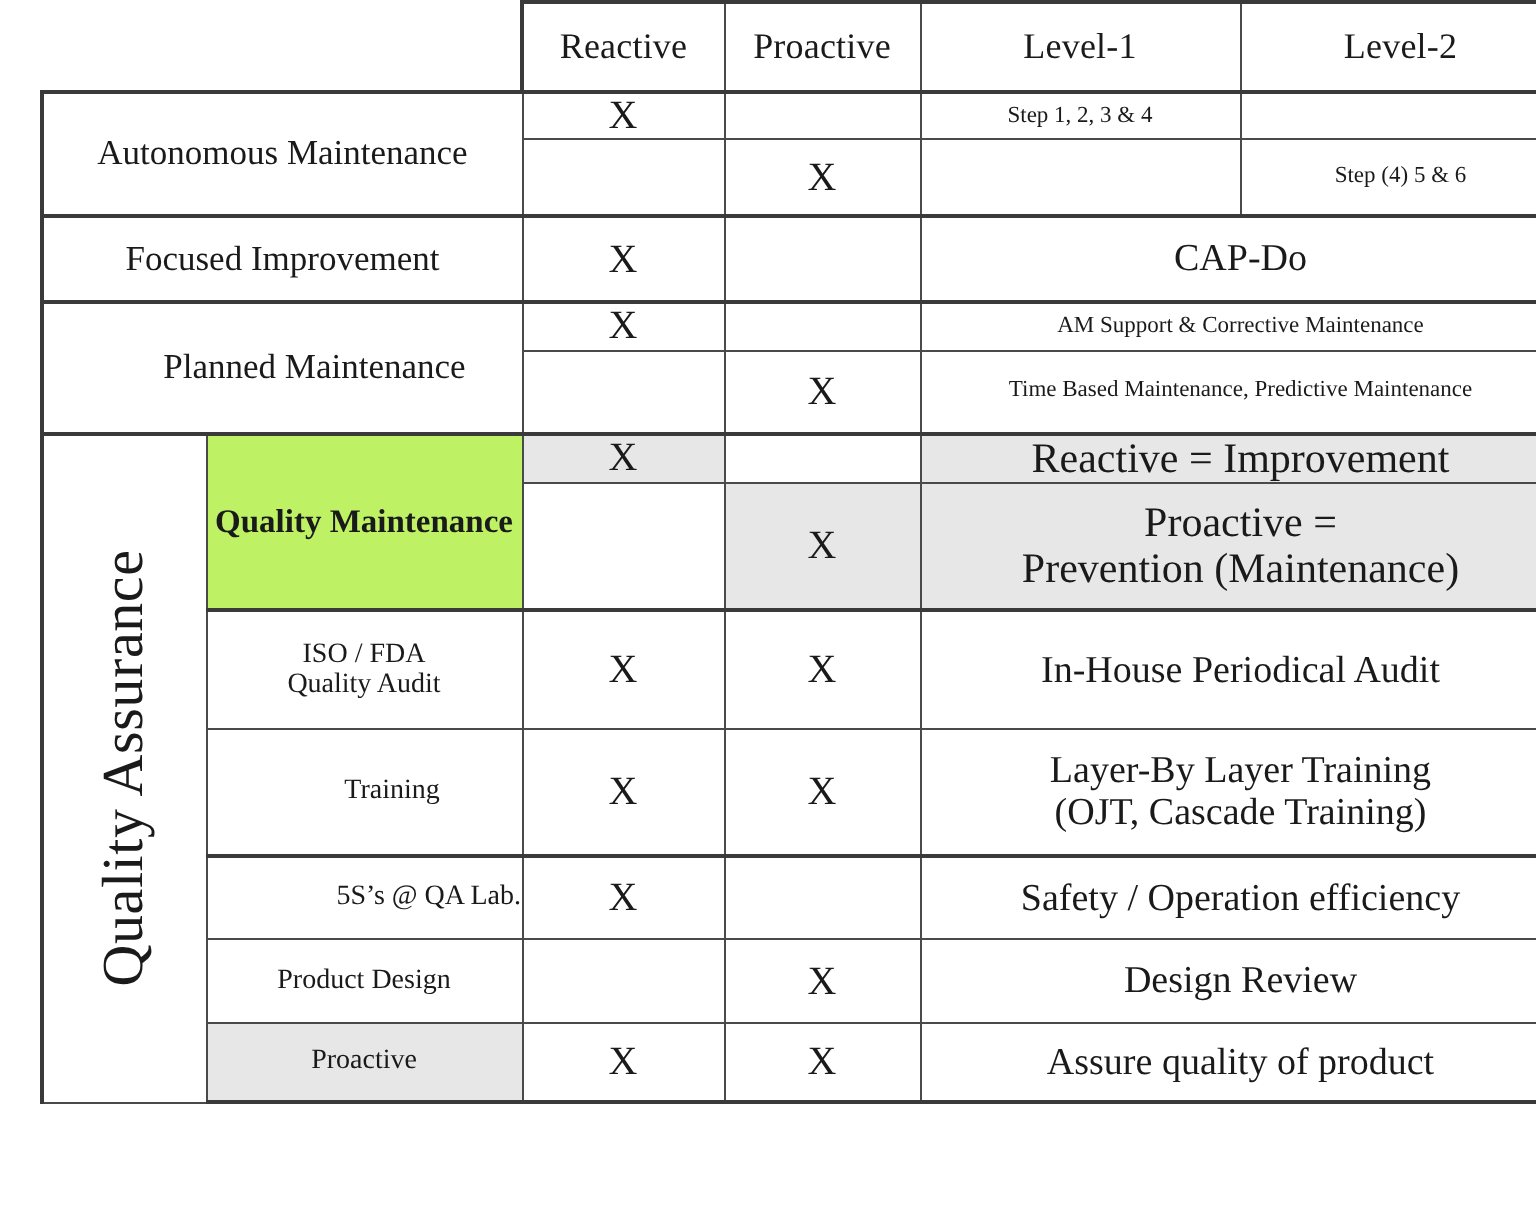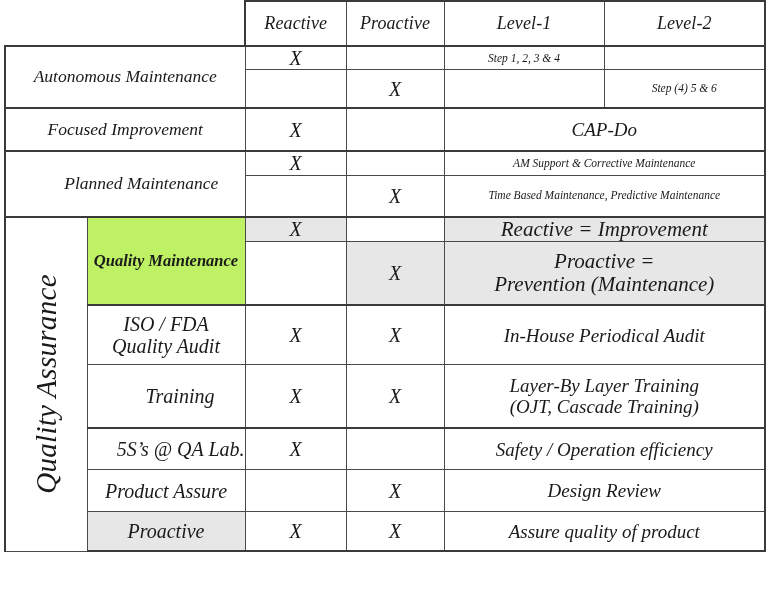--- a/index.html
+++ b/index.html
@@ -10,25 +10,24 @@
   body {
     width: 768px;
     height: 609px;
     font-family: "Liberation Serif", "DejaVu Serif", serif;
     color: #1a1a1a;
     overflow: hidden;
   }
 
   #matrix-wrap {
     position: absolute;
-    left: 4px;
+    left: 20px;
     top: 0px;
     width: 600px;
     height: 602px;
-    font-style: italic;
   }
 
   table.matrix {
     border-collapse: collapse;
     table-layout: fixed;
     width: 760px;
   }
 
   table.matrix td,
   table.matrix th {
@@ -61,21 +60,21 @@
     font-size: 18px;
     height: 43px;
     letter-spacing: .1px;
   }
 
   
   .rowlabel {
     font-size: 17.5px;
     padding: 2px 4px;
   }
-  .rowlabel.small { font-size: 20px; }
+  .rowlabel.small { font-size: 14px; }
   .rowlabel.bold  { font-weight: bold; font-size: 16.5px; }
 
   .mark {
     font-weight: bold;
     font-size: 20px;
     font-family: "Liberation Serif", "DejaVu Serif", serif;
   }
 
   .desc      { font-size: 14px;  padding: 3px 6px; }
   .desc.tiny { font-size: 11.5px; }
@@ -226,21 +225,21 @@
       </tr>
 
       <tr>
         <td class="rowlabel small thick-top" style="height:40px;text-align:right;">5S’s @ QA Lab.</td>
         <td class="mark thick-top">X</td>
         <td class="mark thick-top"></td>
         <td class="desc mid thick-top thick-right" colspan="2">Safety / Operation efficiency</td>
       </tr>
 
       <tr>
-        <td class="rowlabel small" style="height:41px;">Product Assure</td>
+        <td class="rowlabel small" style="height:41px;">Product Design</td>
         <td class="mark"></td>
         <td class="mark">X</td>
         <td class="desc mid thick-right" colspan="2">Design Review</td>
       </tr>
 
       <tr>
         <td class="rowlabel small shade thick-bottom" style="height: 38px; background-color: rgb(231, 231, 231);">Proactive</td>
         <td class="mark thick-bottom">X</td>
         <td class="mark thick-bottom">X</td>
         <td class="desc mid thick-bottom thick-right" colspan="2">Assure quality of product</td>

